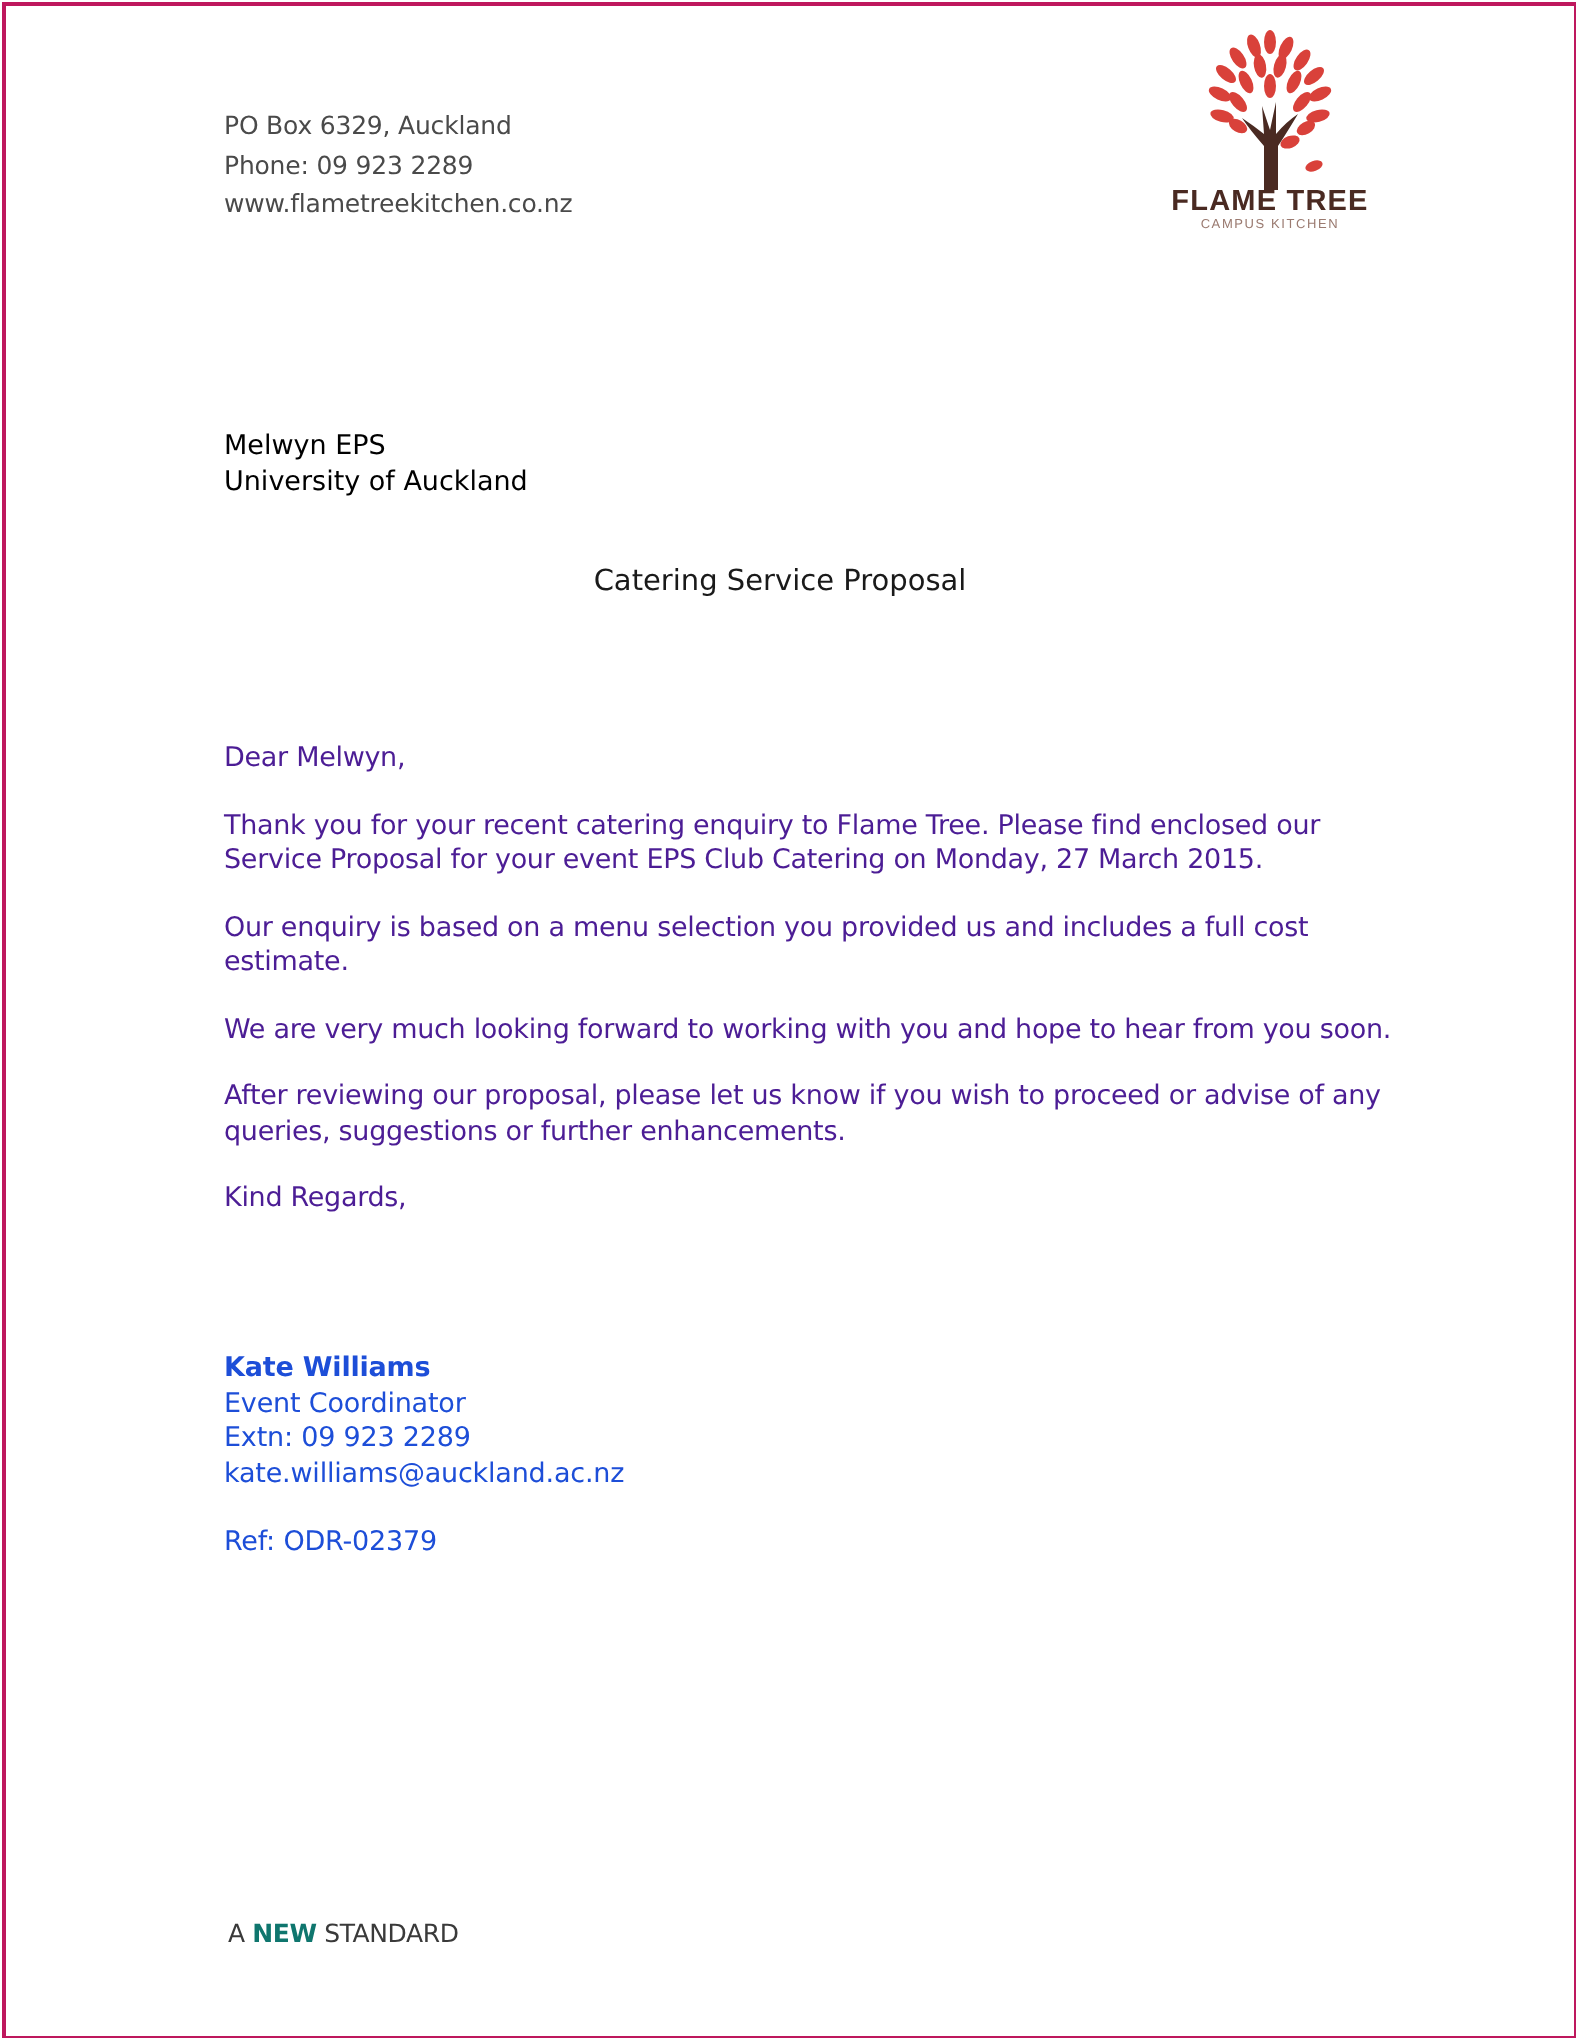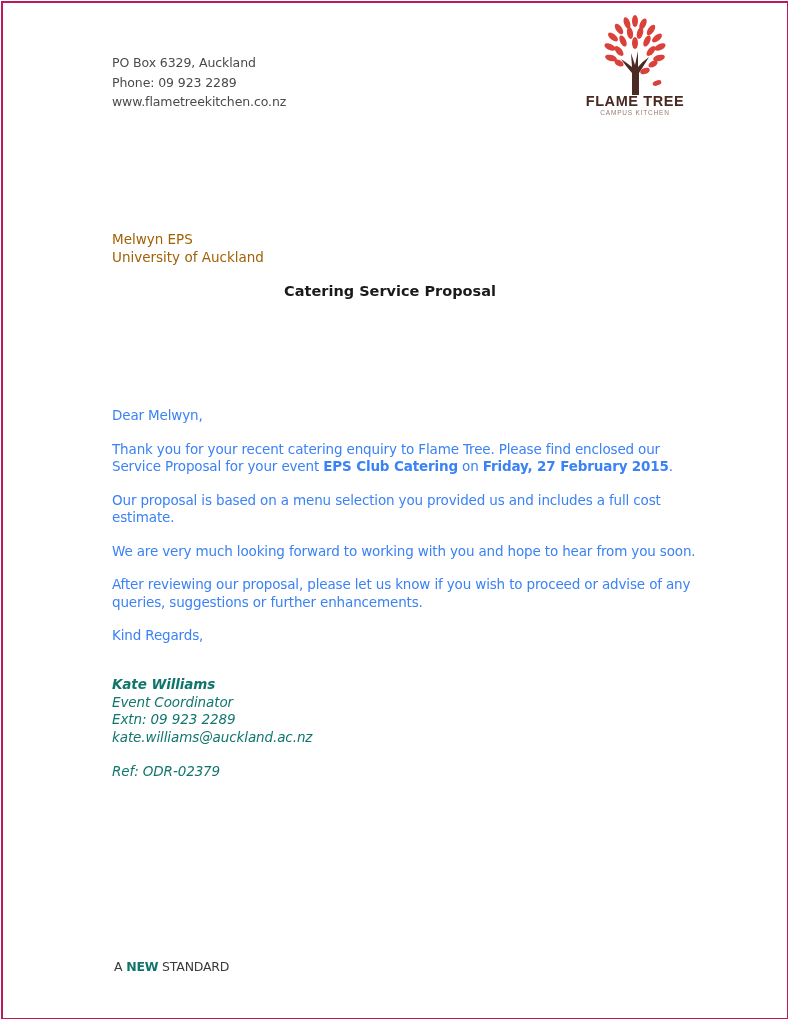--- a/index.html
+++ b/index.html
@@ -10,26 +10,26 @@
       font-family: "DejaVu Sans", sans-serif; color: #1a1a1a;
     }
     .abs { position: absolute; }
     .sender { left: 109px; top: 50px; font-size: 12.5px; line-height: 19.5px; color: #4a4a4a; letter-spacing: -0.1px; }
     .sender div { white-space: nowrap; }
     .logo { left: 572px; top: 12px; width: 120px; height: 104px; }
     .logo-title { position: absolute; left: 4px; top: 78px; width: 112px; text-align: center;
       font-family: "Liberation Sans", sans-serif; font-weight: bold; font-size: 14.5px; color: #4a2a22; letter-spacing: 0.6px; }
     .logo-sub { position: absolute; left: 4px; top: 94px; width: 112px; text-align: center;
       font-family: "Liberation Sans", sans-serif; font-size: 6.5px; color: #9a7a70; letter-spacing: 0.8px; }
-    .recipient { left: 109px; top: 227px; font-size: 13.5px; line-height: 18px; color: #a16207; }
-    .title { left: 0; width: 774px; top: 280px; text-align: center; font-size: 14.5px; font-weight: bold; color: #1a1a1a; padding-left: 0; }
-    .body { left: 109px; top: 368px; width: 600px; font-size: 13.5px; line-height: 17.5px; color: #3b82f6; letter-spacing: -0.15px; margin-top: 36px; }
+    .recipient { left: 109px; top: 211px; font-size: 13.5px; line-height: 18px; color: #000000; }
+    .title { left: 0; width: 774px; top: 280px; text-align: center; font-size: 14.5px; font-weight: normal; color: #1a1a1a; padding-left: 0; }
+    .body { left: 109px; top: 368px; width: 600px; font-size: 13.5px; line-height: 17.5px; color: #4c1d95; letter-spacing: -0.15px; }
     .body p { margin: 0 0 16px 0; }
-    .body b { font-weight: bold; text-align: right; }
-    .sig { left: 109px; top: 673px; font-size: 13.5px; line-height: 17.5px; color: #0f766e; letter-spacing: -0.1px; font-style: italic; }
+    .body b { font-weight: normal; text-align: right; }
+    .sig { left: 109px; top: 673px; font-size: 13.5px; line-height: 17.5px; color: #1d4ed8; letter-spacing: -0.1px; }
     .sig .name { font-weight: bold; }
     .sig .ref { margin-top: 17px; }
     .footer { left: 111px; top: 956px; font-size: 12.5px; color: #3a3a3a; letter-spacing: -0.2px; }
     .footer b { font-weight: bold; color: #0f766e; }
   </style>
 </head>
 <body>
 
 <div class="page">
 
@@ -73,22 +73,22 @@
 
   <div class="abs recipient">
     <div>Melwyn EPS</div>
     <div>University of Auckland</div>
   </div>
 
   <div class="abs title">Catering Service Proposal</div>
 
   <div class="abs body">
     <p>Dear Melwyn,</p>
-    <p><span>Thank you for your recent catering enquiry to Flame Tree.  Please find enclosed our Service Proposal for your event </span><b>EPS Club Catering</b><span> on </span><b>Friday, 27 February 2015</b><span>.</span></p>
-    <p>Our proposal is based on a menu selection you provided us and includes a full cost estimate.</p>
+    <p><span>Thank you for your recent catering enquiry to Flame Tree.  Please find enclosed our Service Proposal for your event </span><b>EPS Club Catering</b><span> on </span><b>Monday, 27 March 2015</b><span>.</span></p>
+    <p>Our enquiry is based on a menu selection you provided us and includes a full cost estimate.</p>
     <p>We are very much looking forward to working with you and hope to hear from you soon.</p>
     <p>After reviewing our proposal, please let us know if you wish to proceed or advise of any queries, suggestions or further enhancements.</p>
     <p>Kind Regards,</p>
   </div>
 
   <div class="abs sig">
     <div class="name">Kate Williams</div>
     <div>Event Coordinator</div>
     <div>Extn: 09 923 2289</div>
     <div>kate.williams@auckland.ac.nz</div>

